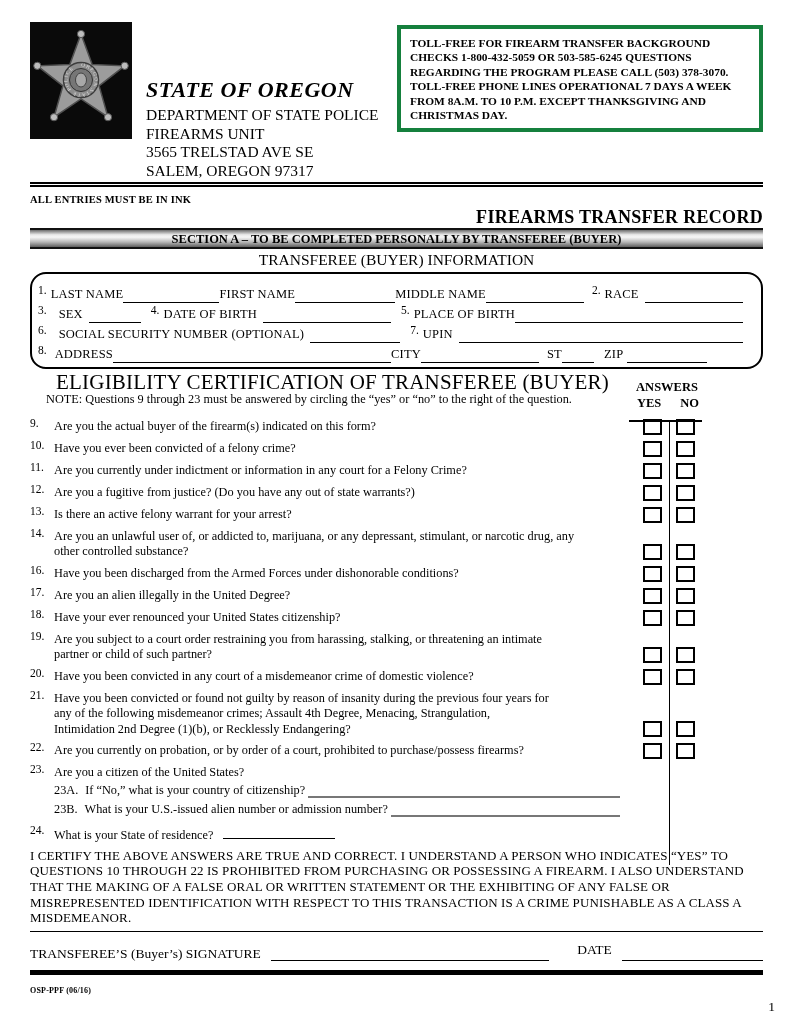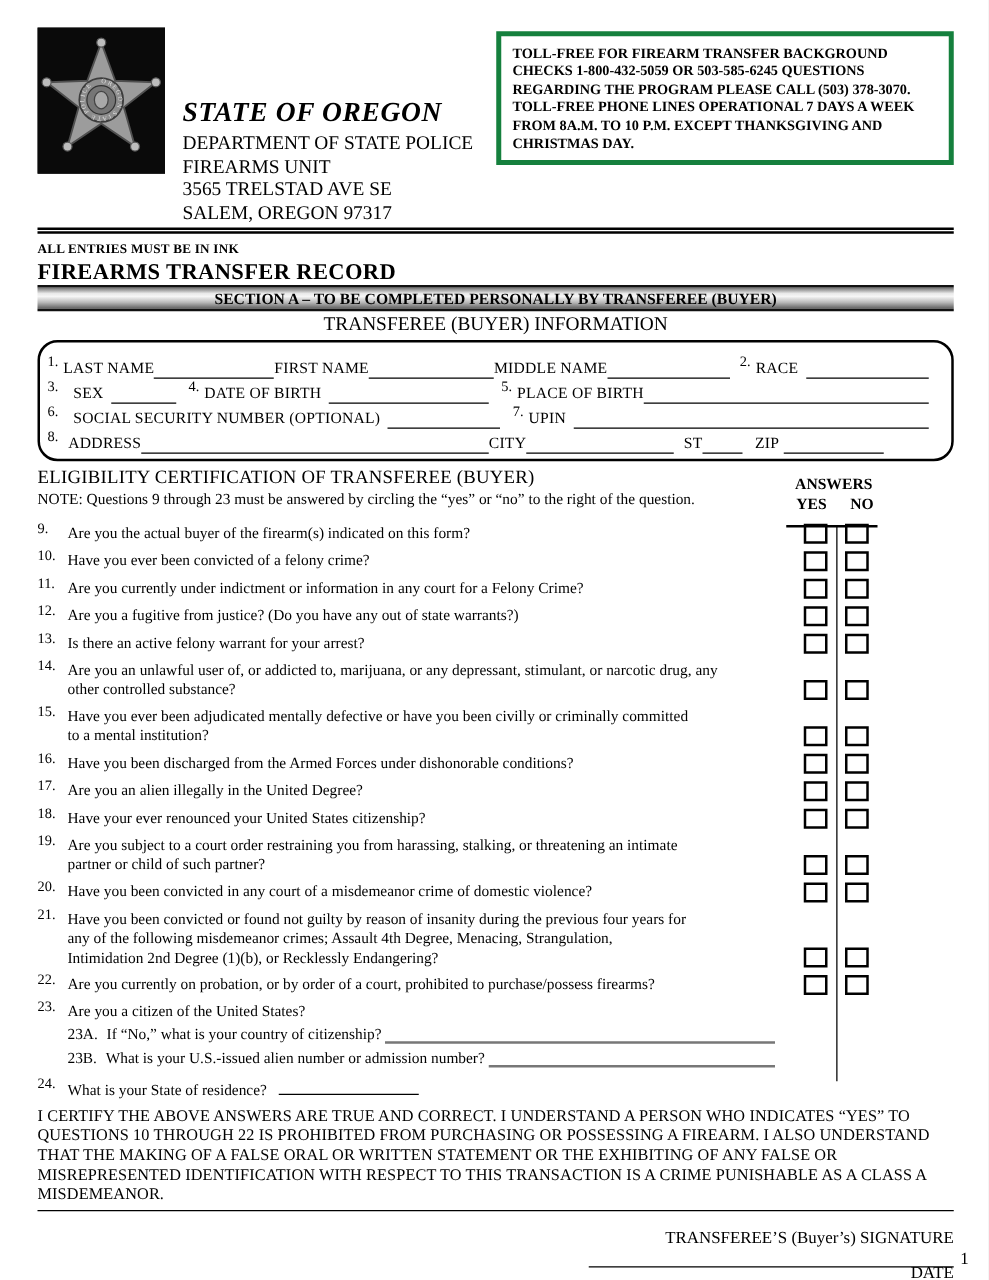--- a/index.html
+++ b/index.html
@@ -18,21 +18,21 @@
   .agency { margin-left:14px; padding-top:6px; }
   .agency-state { font-size:22px; font-weight:bold; font-style:italic; line-height:28px; letter-spacing:0.5px;margin-top:48px; }
   .agency-lines { font-size:15.5px; line-height:18.5px; white-space:pre-line; margin-top:2px; }
   .tollfree {
     margin-left:auto; width:366px; border:4px solid #15803d;
     padding:7px 9px 6px 9px; font-weight:bold; font-size:11.4px; line-height:14.4px;
     align-self:flex-start; margin-top:3px;
   }
   .hdr-rule { margin-top:2px; border-top:2.5px solid #000; border-bottom:2px solid #000; height:5px; }
   .ink { font-weight:bold; font-size:10.5px; margin-top:5px; letter-spacing:0.2px; }
-  .title { text-align:left; font-weight:bold; font-size:18px; margin-top:2px; letter-spacing:0.3px; }
+  .title { text-align:right; font-weight:bold; font-size:18px; margin-top:2px; letter-spacing:0.3px; }
   .bar {
     margin-top:3px; height:21px; line-height:18px; text-align:center;
     font-weight:bold; font-size:12.5px;
     border-top:2px solid #111; border-bottom:2px solid #111;
     background:linear-gradient(to bottom,#6d6d6d 0%,#e9e9e9 28%,#f6f6f6 42%,#b9b9b9 70%,#5f5f5f 100%);
   }
   .subtitle { text-align:center; font-size:15.5px; margin-top:3px; }
 
   
   .info-box {
@@ -40,22 +40,22 @@
     padding:9px 18px 7px 6px; height:97px;
   }
   .f-row { display:flex; align-items:flex-end; height:20px; font-size:12.5px; white-space:nowrap; }
   .f-num { font-size:11.5px; position:relative; top:-4px; margin-right:4px; }
   .f-lbl { letter-spacing:0.2px; }
   .fl { border-bottom:1.3px solid #000; height:15px; display:inline-block; }
   .grow { flex:1 1 auto; }
 
   
   .qa { position:relative; margin-top:6px; }
-  .elig-head { width:605px; text-align:left; font-size:15px; letter-spacing:0.2px; }
-  .note { font-size:12.3px; margin-top:2px; max-width:595px; }
+  .elig-head { width:605px; text-align:center; font-size:21px; letter-spacing:0.2px; }
+  .note { font-size:12.3px; margin-top:2px; max-width:595px;margin-left:16px; }
   .ans-head { position:absolute; top:5px; left:600px; width:74px; text-align:center; font-weight:bold; font-size:12.5px; }
   .ans-yn { display:flex; justify-content:space-between; padding:1px 5px 0 7px; font-weight:bold; font-size:12.5px; }
   .ans-rule { position:absolute; top:45px; left:599px; width:73px; border-top:2px solid #000; }
   .ans-div  { position:absolute; top:46px; left:639px; height:444px; border-left:1.5px solid #000; }
 
   .q-list { margin-top:11px; }
   .q-row { display:flex; margin-bottom:5px; }
   .q-num { width:24px; flex:none; font-size:11.5px; position:relative; top:-3px; }
   .q-body { width:581px; flex:none; }
   .q-line { overflow:hidden; position:relative; }
@@ -69,21 +69,21 @@
   .l2 .q-ans, .l3 .q-ans { align-items:flex-end; padding-bottom:1px; }
   .cb { width:19px; height:16px; border:2.5px solid #000; background:#fff; flex:none; }
   .q-sub { display:flex; align-items:center; height:19px; width:566px; white-space:nowrap; }
   .q-sub .sub-num { margin-right:7px; }
   .sub-line { flex:1 1 auto; border-bottom:2px solid #777; height:14px; margin-left:3px; }
   .wline { display:inline-block; border-bottom:1.3px solid #000; height:13px; vertical-align:baseline; }
 
   
   .cert { margin-top:4px; font-size:13px; line-height:15.7px; letter-spacing:0.1px; }
   .sig-rule { margin-top:5px; border-top:1px solid #000; }
-  .sig-row { display:flex; align-items:flex-end; margin-top:13px; font-size:13.5px; white-space:nowrap;flex-direction:column; }
+  .sig-row { display:flex; align-items:flex-end; margin-top:13px; font-size:13.5px; white-space:nowrap; }
   .sig-line { width:292px; border-bottom:1.2px solid #000; height:16px; margin-left:10px; }
   .date-lbl { margin-left:28px; position:relative; top:-4px; }
   .date-line { width:148px; border-bottom:1.2px solid #000; height:16px; margin-left:10px; }
   .thick-rule { margin-top:9px; height:4.5px; background:#000; }
   .form-code { margin-top:8px; font-size:8px; font-weight:bold; letter-spacing:0.2px; }
   .page-num { position:absolute; right:16px; bottom:10px; font-size:13.5px; }
 </style>
 </head>
 <body>
 
@@ -248,31 +248,20 @@
           <div class="q-body">
               <div class="q-line"><span class="qt">Are you an unlawful user of, or addicted to, marijuana, or any depressant, stimulant, or narcotic drug,  any
 other controlled substance?</span> </div>
             </div>
           <div class="q-ans">
               <span class="cb"></span>
               <span class="cb"></span>
             </div>
         </div>
 
-        <div class="q-row l2">
-          <span class="q-num">15.</span>
-          <div class="q-body">
-              <div class="q-line"><span class="qt">Have you ever been adjudicated mentally defective or have you been civilly or criminally committed
-to a mental institution?</span> </div>
-            </div>
-          <div class="q-ans">
-              <span class="cb"></span>
-              <span class="cb"></span>
-            </div>
-        </div>
 
         <div class="q-row l1">
           <span class="q-num">16.</span>
           <div class="q-body">
               <div class="q-line"><span class="qt">Have you been discharged from the Armed Forces under dishonorable conditions?</span> <span class="leader">............................................................................................................................................................................................................................</span></div>
             </div>
           <div class="q-ans">
               <span class="cb"></span>
               <span class="cb"></span>
             </div>

